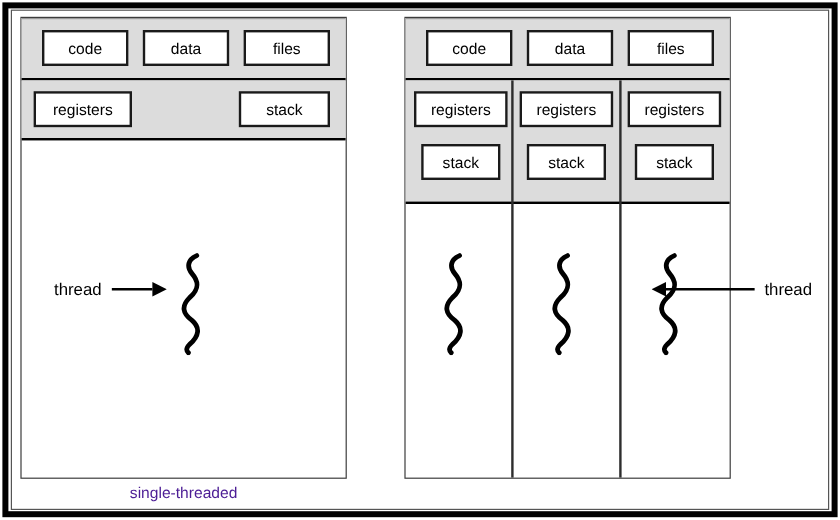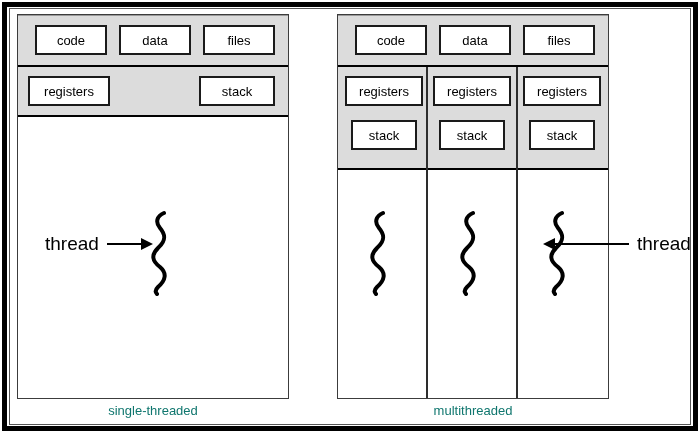--- a/index.html
+++ b/index.html
@@ -148,38 +148,38 @@
   .single .squiggle.s1 { left: 131px; top: 195px; }
   .multi  .squiggle.m1 { left: 30px;  top: 195px; }
   .multi  .squiggle.m2 { left: 120px; top: 195px; }
   .multi  .squiggle.m3 { left: 209px; top: 195px; }
 
   
   .callout {
     position: absolute;
     display: flex;
     align-items: center;
-    font-size: 19px;
+    font-size: 14px;
     color: #000000;
     white-space: nowrap;
   }
   .callout.left  { left: 45px;  top: 234px; }
   .callout.right { left: 543px; top: 234px; }
 
   .callout .lbl { line-height: 1; }
   .callout svg { display: block; }
   .callout.left svg  { margin-left: 8px; }
   .callout.right .lbl { margin-left: 8px; }
 
   
   .caption {
     position: absolute;
     top: 403px;
     font-size: 13px;
-    color: #0f766e;
+    color: #4c1d95;
     text-align: center;
     white-space: nowrap;
   }
   .caption.single-cap { left: 17px;  width: 272px; }
   .caption.multi-cap  { left: 337px; width: 272px; }
 </style>
 </head>
 <body>
 
 <div id="figure">
@@ -293,15 +293,14 @@
   <div class="callout right">
     <span>
       <svg width="86" height="14" viewBox="0 0 86 14" xmlns="http://www.w3.org/2000/svg">
         <line x1="12" y1="7" x2="86" y2="7" stroke="#000000" stroke-width="2"></line>
         <polygon points="12,1 0,7 12,13" fill="#000000"></polygon>
       </svg>
     </span>
     <span class="lbl">thread</span>
   </div>
 
-  <div class="caption multi-cap">multithreaded</div>
 
 </div>
 
 </body></html>

